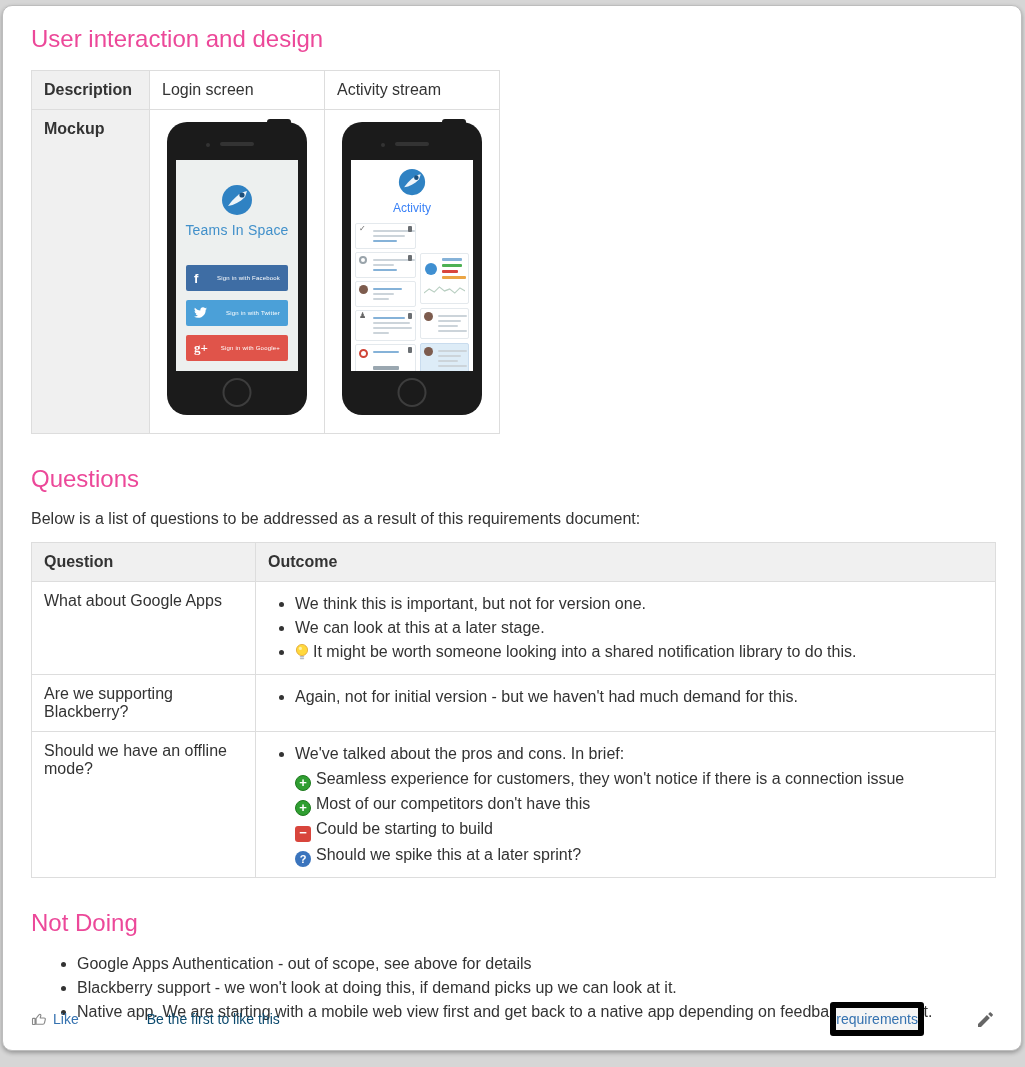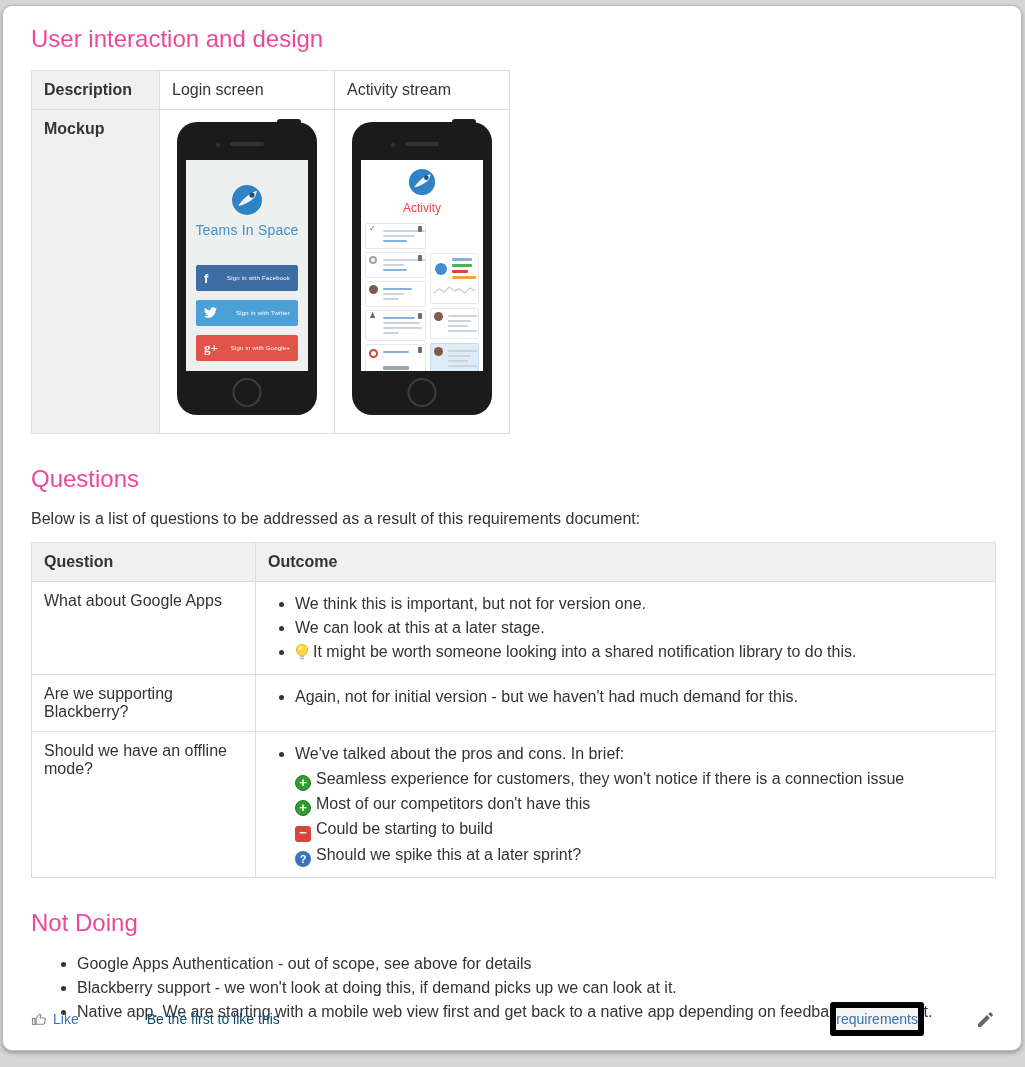--- a/index.html
+++ b/index.html
@@ -21,21 +21,21 @@
   h2 { font-size:24px; font-weight:400; color:#ec4899; line-height:30px; }
   .h-top { margin-top:2px; }
   .h-sect { margin-top:30px; }
   p.intro { font-size:16px; margin-top:16px; }
 
   table { border-collapse:collapse; }
   th, td { border:1px solid #ddd; padding:10px 12px; vertical-align:top; font-size:16px; text-align:left; }
   th { background:#f0f0f0; font-weight:700; }
 
   .tbl-mockups { margin-top:16px; }
-  .tbl-mockups .c0 { width:128px; }
+  .tbl-mockups .c0 { width:118px; }
   .tbl-mockups .c1, .tbl-mockups .c2 { width:175px; }
   .tbl-mockups td.phone-cell { padding:12px 0 14px 0; text-align:center; }
 
   .tbl-questions { margin-top:14px; width:965px; }
   .tbl-questions .qcol { width:224px; }
 
   ul.bullets { list-style:disc; padding-left:27px; }
   ul.bullets li { line-height:24px; }
   ul.bullets li + li { margin-top:0; }
   ul.notdoing { list-style:disc; padding-left:46px; margin-top:14px; }
@@ -67,21 +67,21 @@
 
   .tis-logo { display:block; margin:0 auto; }
   .login .tis-logo { margin-top:24px; }
   .brand { text-align:center; color:#4190ca; font-size:14px; margin-top:6px; letter-spacing:.2px; }
   .sbtns { position:absolute; left:10px; right:10px; bottom:10px; }
   .sbtn { display:flex; align-items:center; height:26px; border-radius:2px;
           padding:0 8px; color:#fff; margin-top:9px; }
   .sbtn .sic { width:16px; font-weight:700; font-size:13px; }
   .sbtn .slbl { margin-left:auto; font-size:6px; letter-spacing:.2px; }
 
-  .act-title { text-align:center; color:#ef4444; font-size:12px; margin-top:5px; }
+  .act-title { text-align:center; color:#3b82f6; font-size:12px; margin-top:5px; }
   .act .tis-logo { margin-top:8px; }
   .feed { display:flex; gap:4px; padding:8px 4px 0 4px; }
   .fl { width:57%; display:flex; flex-direction:column; gap:3px; }
   .fr { width:43%; display:flex; flex-direction:column; gap:4px; padding-top:30px; }
   .c { position:relative; border:1px solid #e4e9ed; border-radius:2px; background:#fff; padding:3px; }
   .c.note { background:#ddecf7; border-color:#c9dcee; }
   .clip { position:absolute; top:2px; right:3px; width:4px; height:6px; background:#6b6f73; border-radius:1px; }
   .ln { height:2px; background:#ccd4da; border-radius:1px; margin:3px 0; }
   .ln.b { background:#85b2d8; }.w80{width:80%}.w70{width:70%}.w60{width:60%}
   .w55{width:55%}.w50{width:50%}.w45{width:45%}.w40{width:40%}.w30{width:30%}

